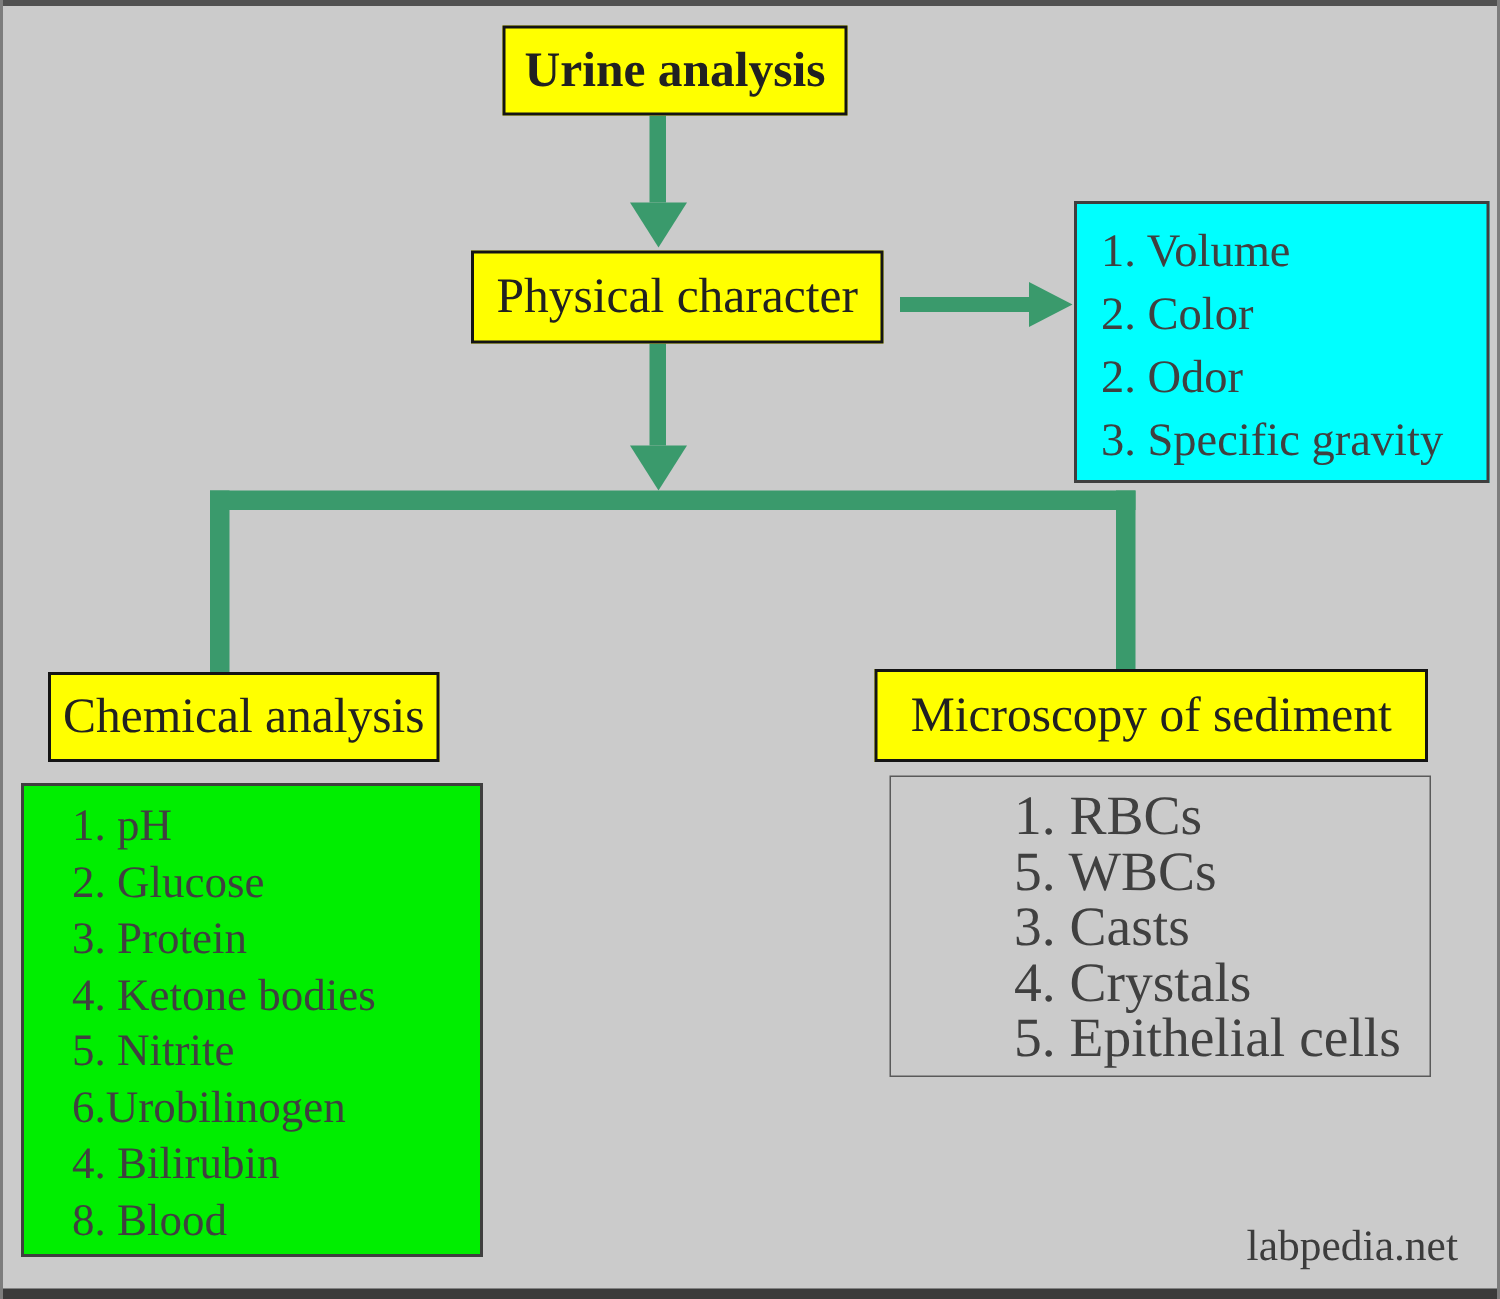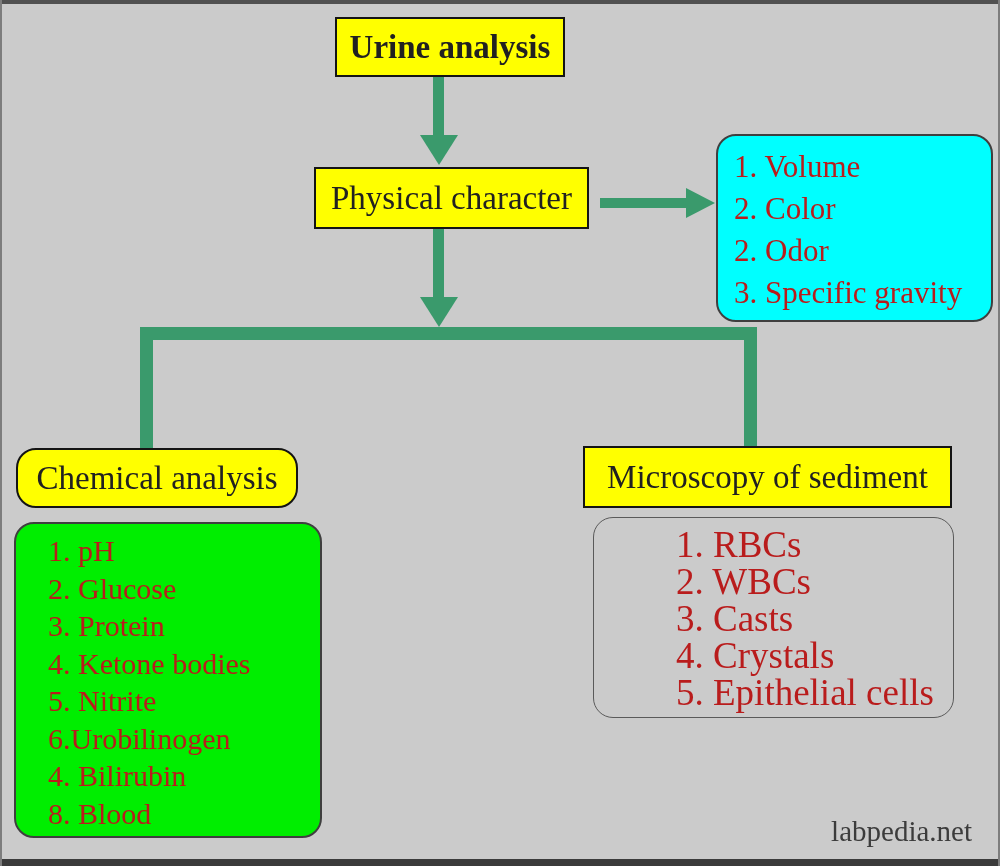--- a/index.html
+++ b/index.html
@@ -26,28 +26,27 @@
     border: 2px solid #141414;
     display: flex;
     align-items: center;
     justify-content: center;
     font-size: 33px;
     color: #212121;
     white-space: nowrap;
   }
   #node-urine      { left: 335px; top: 17px;  width: 230px; height: 60px; font-weight: bold; }
   #node-physical   { left: 314px; top: 167px; width: 275px; height: 62px; text-align: right; }
-  #node-chemical   { left: 16px;  top: 448px; width: 282px; height: 60px; border-radius: 20px; }
+  #node-chemical   { left: 32px;  top: 448px; width: 261px; height: 60px; }
   #node-microscopy { left: 583px; top: 446px; width: 369px; height: 62px; }
 
   .listbox {
     position: absolute;
-    color: #b91c1c;
+    color: #404040;
     font-size: 31px;
-    border-radius: 20px;
   }
   #list-physical {
     left: 716px; top: 134px; width: 277px; height: 188px;
     background: #00ffff;
     border: 2px solid #3f3f3f;
     padding: 10px 0 0 16px;
   }
   #list-physical .line { line-height: 42px; }
   #list-chemical {
     left: 14px; top: 522px; width: 308px; height: 316px;
@@ -148,21 +147,21 @@
     <div class="line">3. Protein</div>
     <div class="line">4. Ketone bodies</div>
     <div class="line">5. Nitrite</div>
     <div class="line">6.Urobilinogen</div>
     <div class="line">4. Bilirubin</div>
     <div class="line">8. Blood</div>
   </div>
 
   <div class="listbox" id="list-microscopy">
     <div class="line">1. RBCs</div>
-    <div class="line">2. WBCs</div>
+    <div class="line">5. WBCs</div>
     <div class="line">3. Casts</div>
     <div class="line">4. Crystals</div>
     <div class="line">5. Epithelial cells</div>
   </div>
 
   <div class="watermark">labpedia.net</div>
 
 </div>
 
 </body></html>

